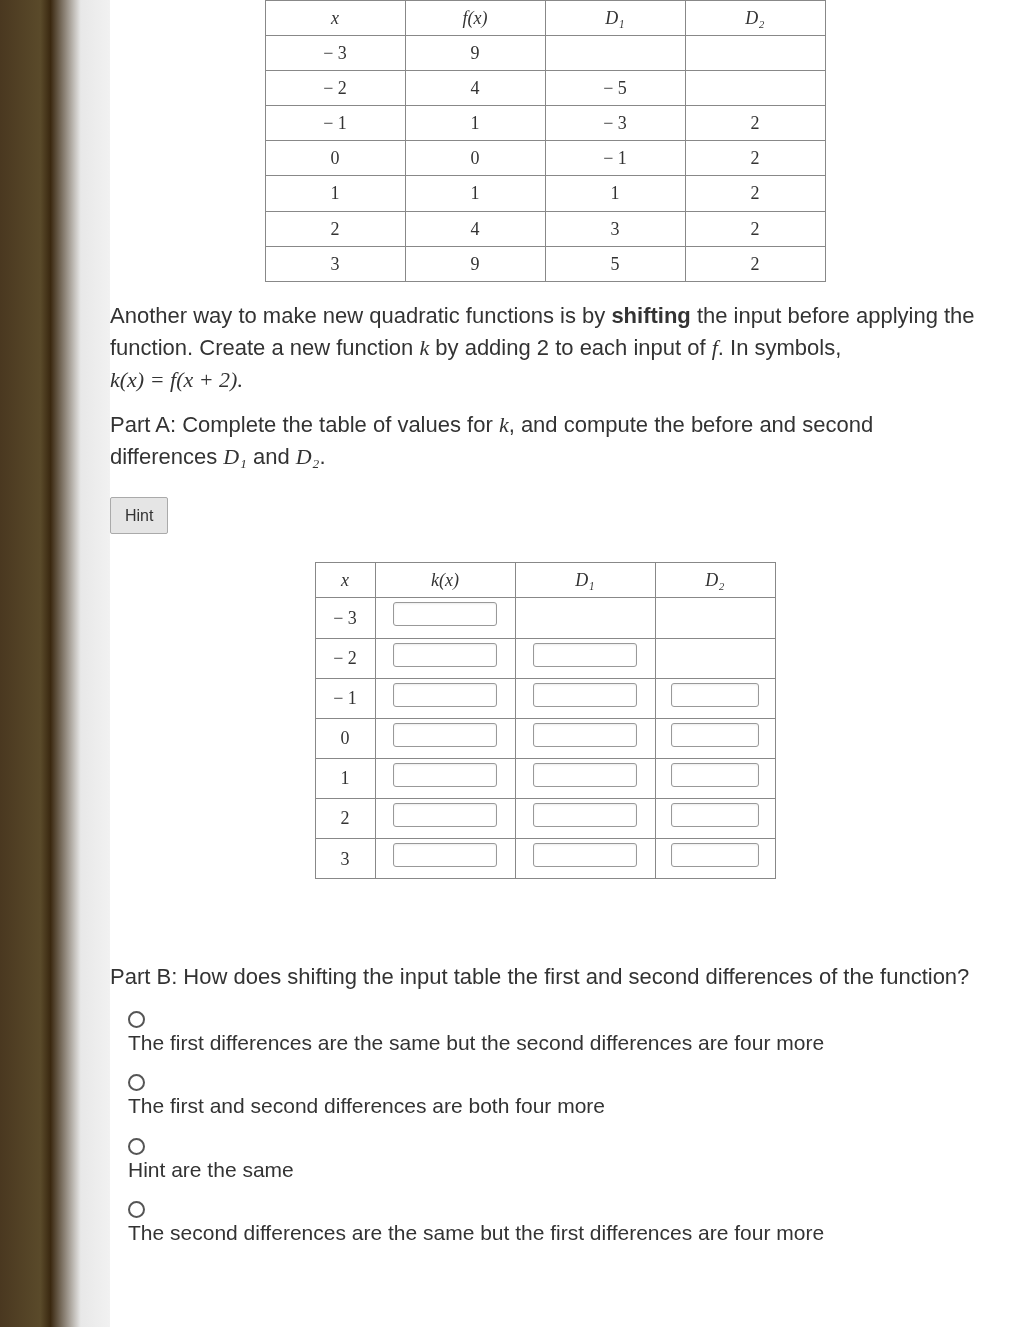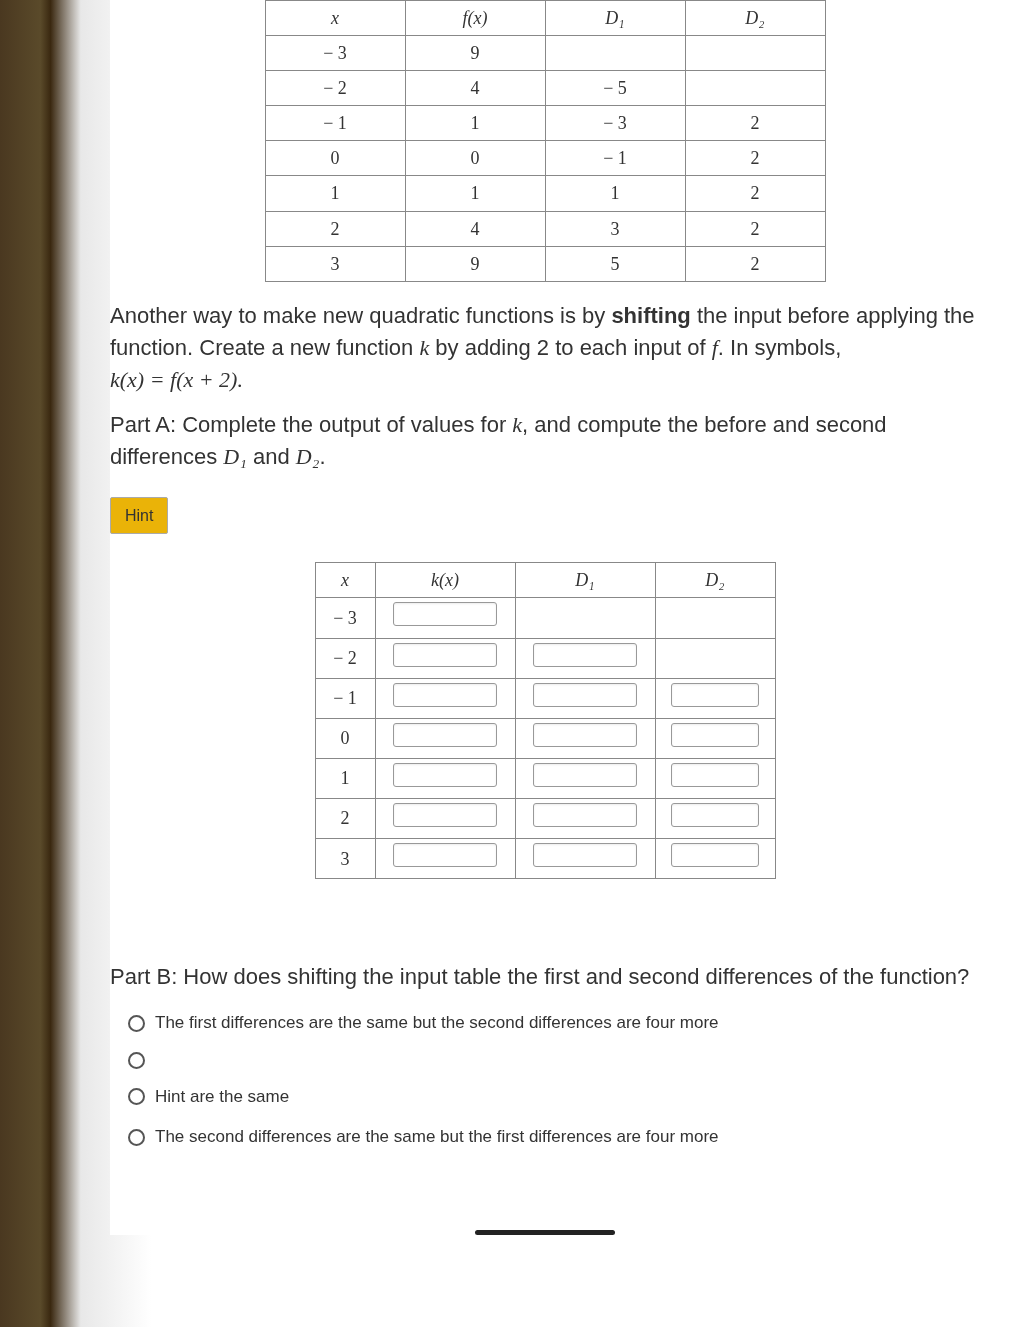--- a/index.html
+++ b/index.html
@@ -34,39 +34,39 @@
   .t2 th:nth-child(1), .t2 td:nth-child(1){ width: 60px;}
   .t2 th:nth-child(2), .t2 td:nth-child(2){ width: 140px;}
   .t2 th:nth-child(3), .t2 td:nth-child(3){ width: 140px;}
   .t2 th:nth-child(4), .t2 td:nth-child(4){ width: 120px;}
   .para { margin: 14px 0; font-size: 22px; color: #333;}
   .math { font-family: "Times New Roman", serif; font-style: italic; }
   .mathrm { font-family: "Times New Roman", serif; font-style: normal;}
   .hint-btn {
     display: inline-block;
     border: 1px solid #aaa;
-    background: #eab308;
+    background: #e5e5e5;
     padding: 6px 14px;
     font-size: 16px;
     color: #333;
     border-radius: 2px;
     margin: 10px 0 28px 0;
     cursor: pointer;
   }
   .input-cell {
     width: 85%;
     height: 24px;
     border: 1px solid #999;
     border-radius: 3px;
     box-shadow: inset 0 1px 2px rgba(0,0,0,0.08);
     background: #fff;
     display: inline-block;
   }
   .options { margin: 18px 0 0 18px; }
-  .option-row { display: flex; align-items: center; margin: 16px 0; font-size: 17px;}
+  .option-row { display: flex; align-items: flex-start; margin: 16px 0; font-size: 21px; flex-direction: column;}
   .radio {
     width: 17px; height: 17px; border: 2px solid #555; border-radius: 50%;
     margin-right: 10px; flex-shrink: 0;
   }
   .section-gap { height: 50px; }
   .bottom-bar {
     width: 140px; height: 5px; background:#222;
     border-radius: 3px; margin: 14px auto 0 auto;
   }
 </style>
@@ -130,21 +130,21 @@
     </table>
 
   
   <p class="para">
     <span>Another way to make new quadratic functions is by </span><b>shifting</b><span> the input before applying the function. Create a new function </span><span class="math">k</span><span> by adding 2 to each input of </span><span class="math">f</span><span>. In symbols,</span><br>
     <span class="math">k(x) = f(x + 2).</span>
   </p>
 
   
   <p class="para">
-    <span>Part A: Complete the output of values for </span><span class="math">k</span><span>, and compute the before and second differences </span><span class="math">D₁</span><span> and </span><span class="math">D₂</span><span>.</span>
+    <span>Part A: Complete the table of values for </span><span class="math">k</span><span>, and compute the before and second differences </span><span class="math">D₁</span><span> and </span><span class="math">D₂</span><span>.</span>
   </p>
 
   
   <div class="hint-btn">Hint</div>
 
   
   <table class="math-table t2">
     <tbody>
         <tr>
       <th><span class="math">x</span></th>
@@ -202,20 +202,21 @@
   
   <p class="para">Part B: How does shifting the input table the first and second differences of the function?</p>
 
   <div class="options">
     <div class="option-row">
       <span class="radio"></span>
       <span>The first differences are the same but the second differences are four more</span>
     </div>
     <div class="option-row">
       <span class="radio"></span>
+      <span>The first and second differences are both four more</span>
     </div>
     <div class="option-row">
       <span class="radio"></span>
       <span>Hint are the same</span>
     </div>
     <div class="option-row">
       <span class="radio"></span>
       <span>The second differences are the same but the first differences are four more</span>
     </div>
   </div>

